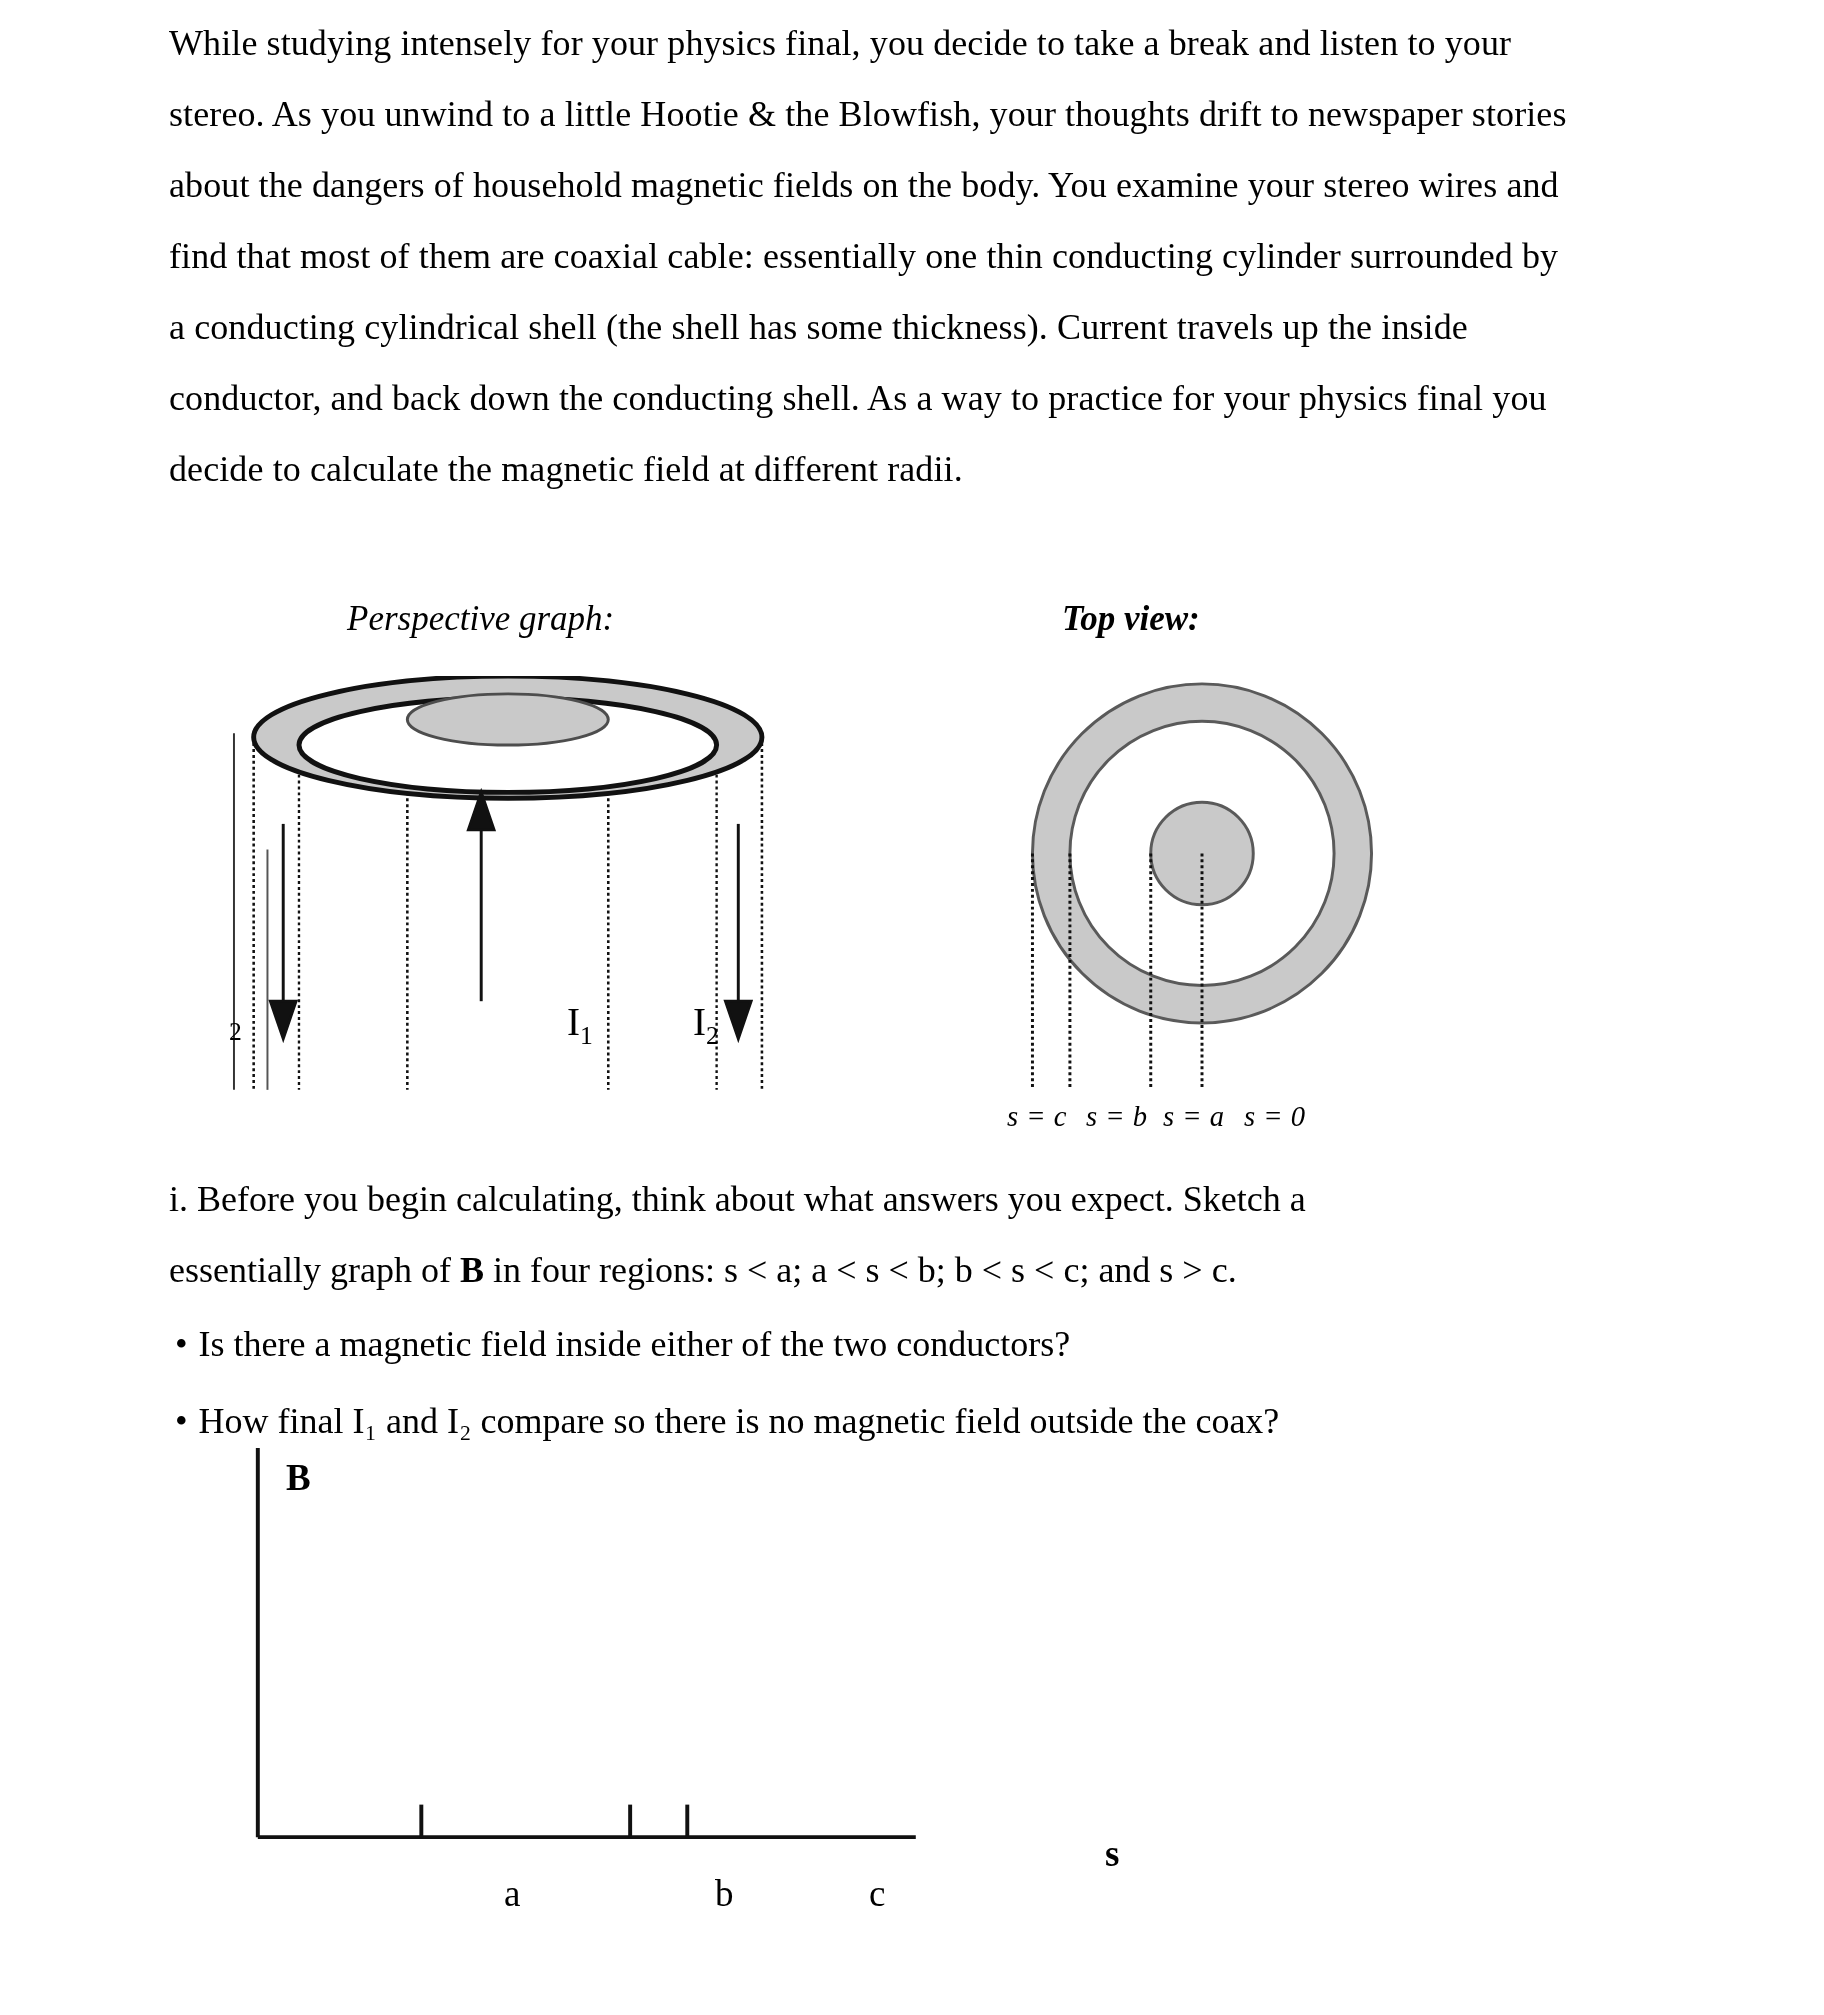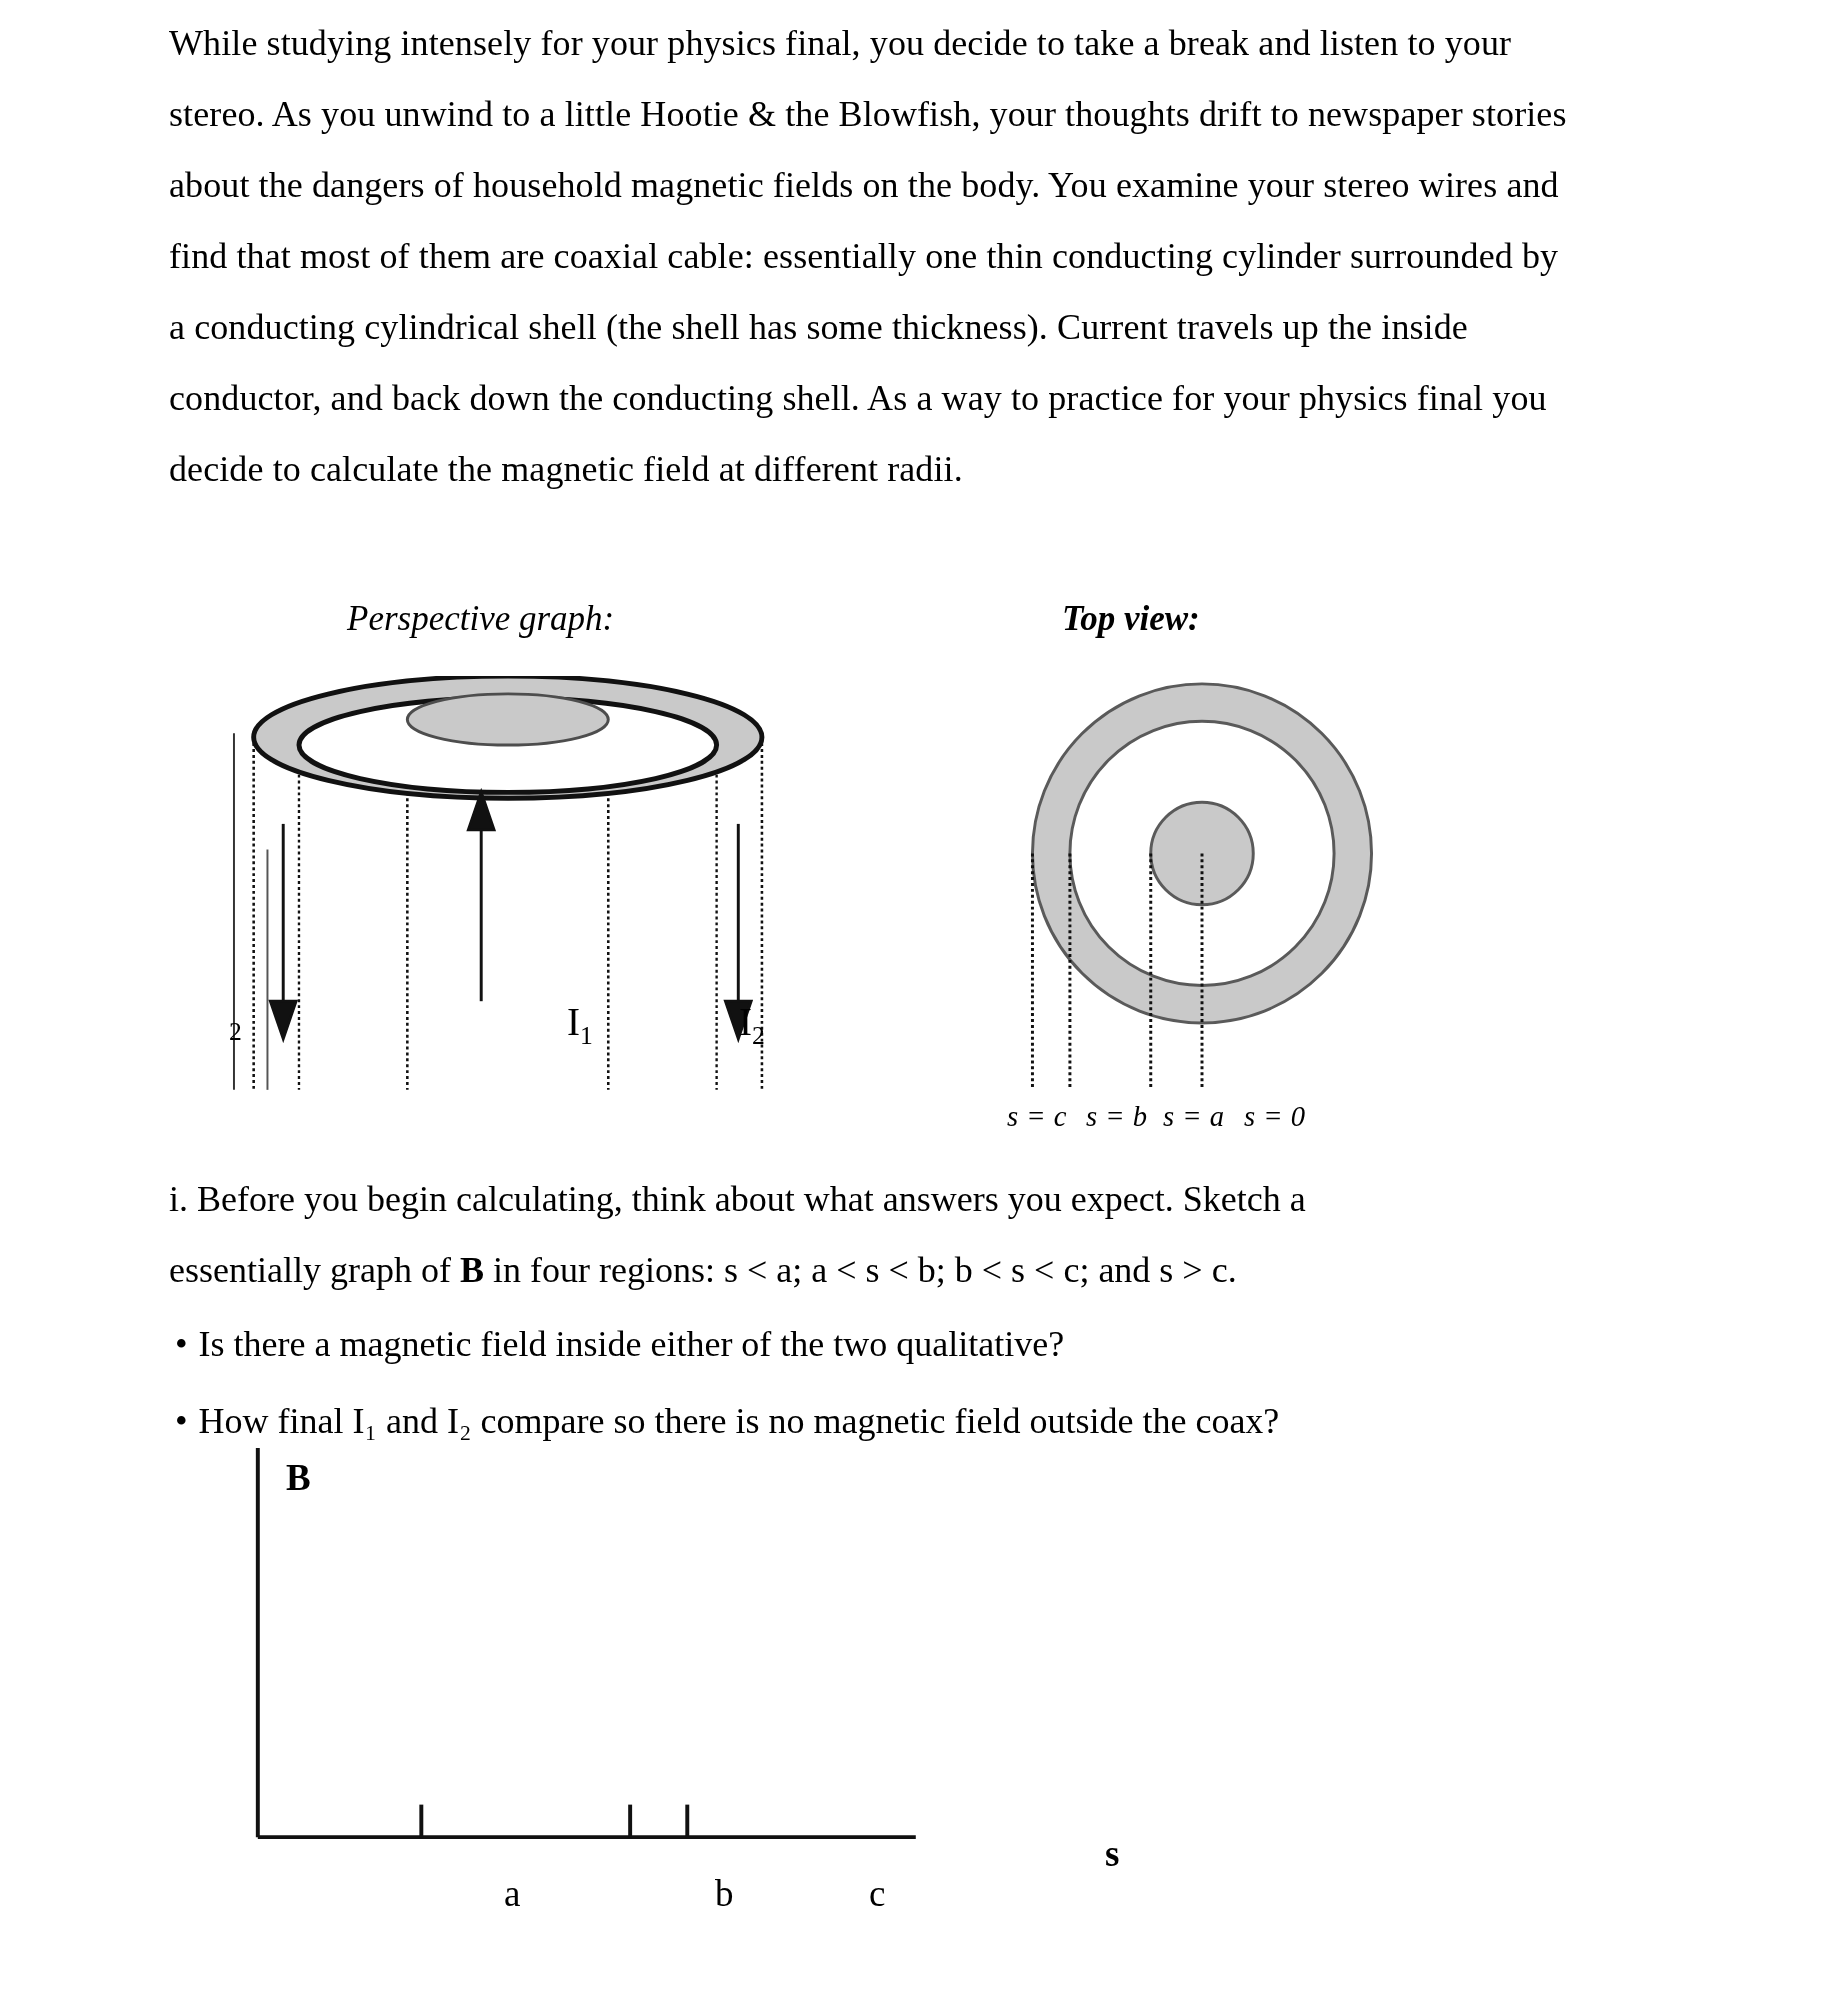--- a/index.html
+++ b/index.html
@@ -180,21 +180,21 @@
       </g>
     </svg>
   </div>
 
   <div style="position:absolute;left:229px;top:1017px;font-size:25.6px;">2</div>
 
   <div style="position:absolute;left:567px;top:999px;font-size:39px;white-space:nowrap;">
     <span>I</span><sub style="font-size:25.6px;">1</sub>
   </div>
 
-  <div style="position:absolute;left:693px;top:999px;font-size:39px;white-space:nowrap;margin-left:46px;">
+  <div style="position:absolute;left:693px;top:999px;font-size:39px;white-space:nowrap;">
     <span>I</span><sub style="font-size:25.6px;">2</sub>
   </div>
 
   <div class="topview">
     <svg width="414" height="414" viewBox="0 0 420 420" xmlns="http://www.w3.org/2000/svg">
 
       <g>
         <circle cx="210" cy="180" r="172" fill="#c9c9c9" stroke="#5a5a5a" stroke-width="3"></circle>
         <circle cx="210" cy="180" r="134" fill="#ffffff" stroke="#5a5a5a" stroke-width="3"></circle>
       </g>
@@ -214,21 +214,21 @@
     <span style="display:inline-block;width:79px;">s = c</span><span style="display:inline-block;width:77px;">s = b</span><span style="display:inline-block;width:81px;">s = a</span><span style="display:inline-block;">s = 0</span>
   </div>
 
   <div class="question">
     <div>i. Before you begin calculating, think about what answers you expect. Sketch a</div>
     <div><span>essentially graph of </span><b class="bold">B</b><span> in four regions: s &lt; a; a &lt; s &lt; b; b &lt; s &lt; c; and s &gt; c.</span></div>
   </div>
 
   <div class="bullets">
     <div class="bullet-row">
-      <span class="bullet-dot">•</span><span>Is there a magnetic field inside either of the two qualitative?</span>
+      <span class="bullet-dot">•</span><span>Is there a magnetic field inside either of the two conductors?</span>
     </div>
     <div class="bullet-row">
       <span class="bullet-dot">•</span><span>How final I₁ and I₂ compare so there is no magnetic field outside the coax?</span>
     </div>
   </div>
 
   <div class="plot">
     <svg width="985" height="552" viewBox="0 0 1000 560" xmlns="http://www.w3.org/2000/svg">
 
       <line x1="12" y1="10" x2="12" y2="405" stroke="#111111" stroke-width="4"></line>

